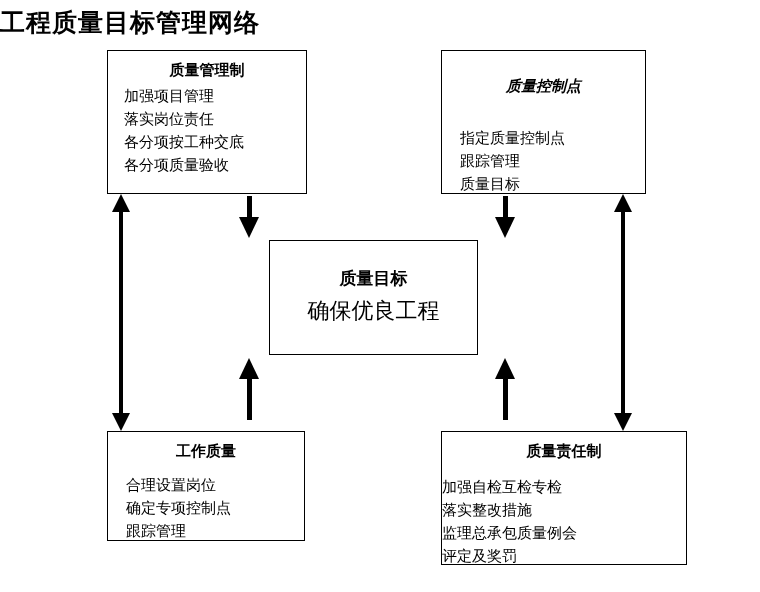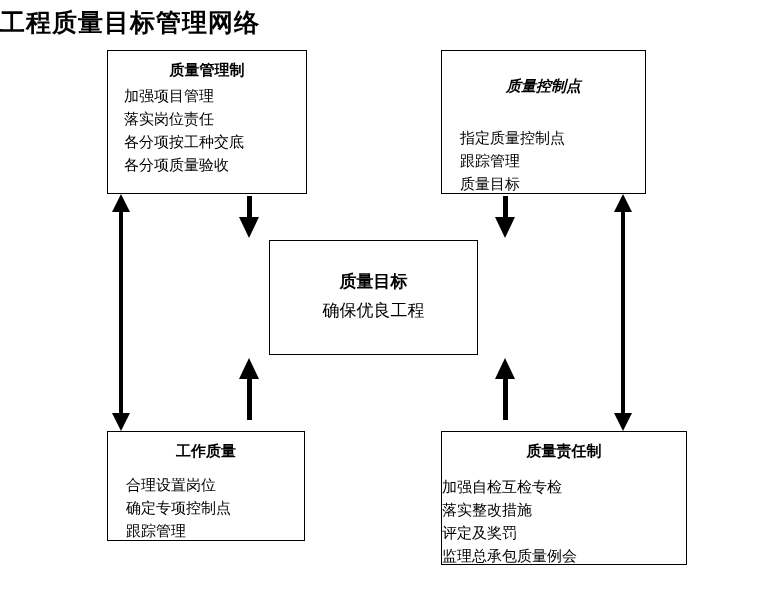--- a/index.html
+++ b/index.html
@@ -50,21 +50,21 @@
   }
   
   #box-quality-management .hdr { margin-top: 10px; }
   #box-quality-management .body { margin-top: 6px; padding-left: 16px; font-family: Liberation Serif, serif; }
 
   #box-control-point .hdr { margin-top: 26px; font-style: italic; }
   #box-control-point .body { margin-top: 32px; padding-left: 18px; }
 
   #box-goal { display: flex; flex-direction: column; justify-content: center; align-items: center; }
   #box-goal .hdr { font-size: 17px; }
-  #box-goal .sub { font-size: 17px; margin-top: 8px; font-weight: normal; }
+  #box-goal .sub { font-size: 22px; margin-top: 8px; font-weight: normal; }
 
   #box-work-quality .hdr { margin-top: 10px; }
   #box-work-quality .body { margin-top: 14px; padding-left: 18px; font-family: Liberation Serif, serif; }
 
   #box-responsibility .hdr { margin-top: 10px; }
   #box-responsibility .body { margin-top: 16px; text-align: left; }
 
   .arrow-svg {
     position: absolute;
     left: 0;
@@ -148,18 +148,18 @@
       <div class="ln">确定专项控制点</div>
       <div class="ln">跟踪管理</div>
     </div>
   </div>
 
   <div class="box" id="box-responsibility" style="left:441px; top:431px; width:246px; height:134px;">
     <div class="hdr">质量责任制</div>
     <div class="body">
       <div class="ln">加强自检互检专检</div>
       <div class="ln">落实整改措施</div>
+      <div class="ln">监理总承包质量例会</div>
       <div class="ln">评定及奖罚</div>
-      <div class="ln">监理总承包质量例会</div>
     </div>
   </div>
 
 </div>
 
 </body></html>

